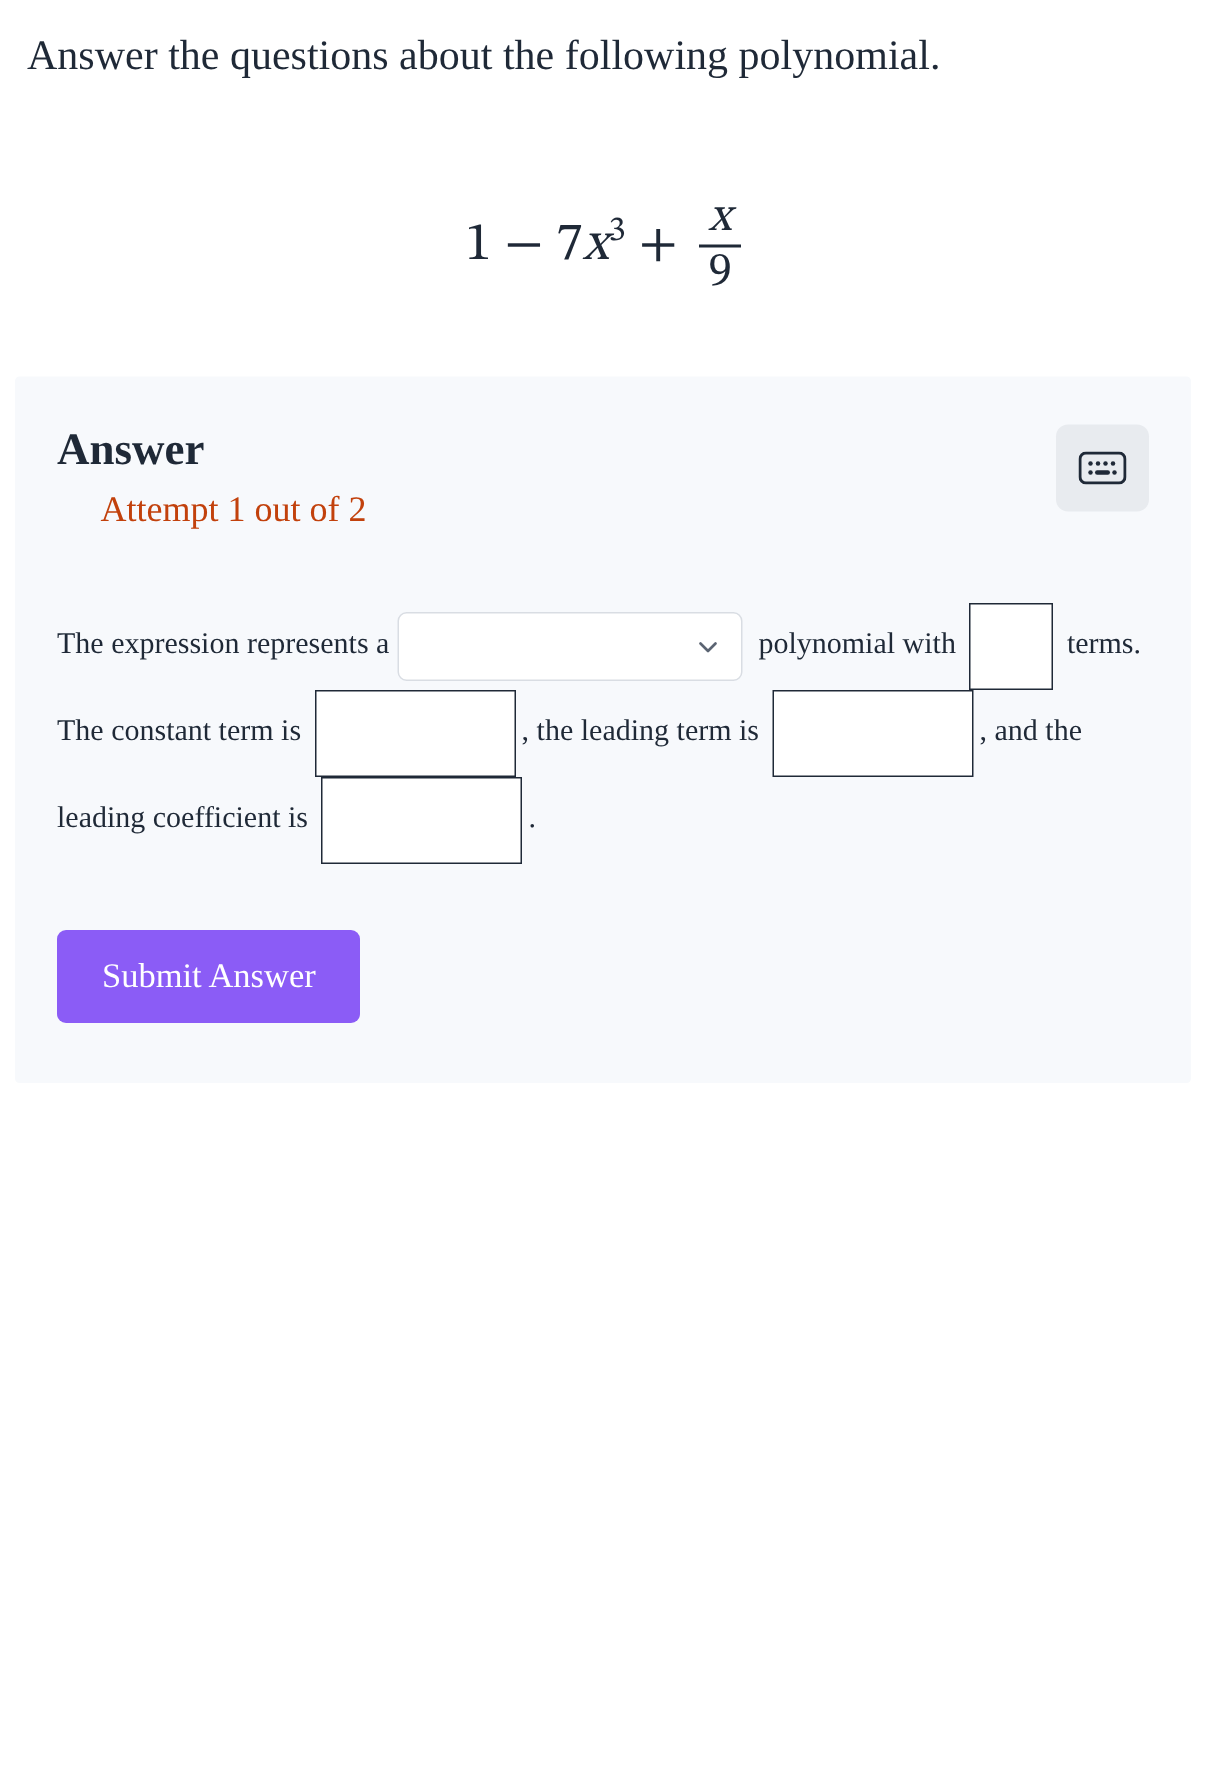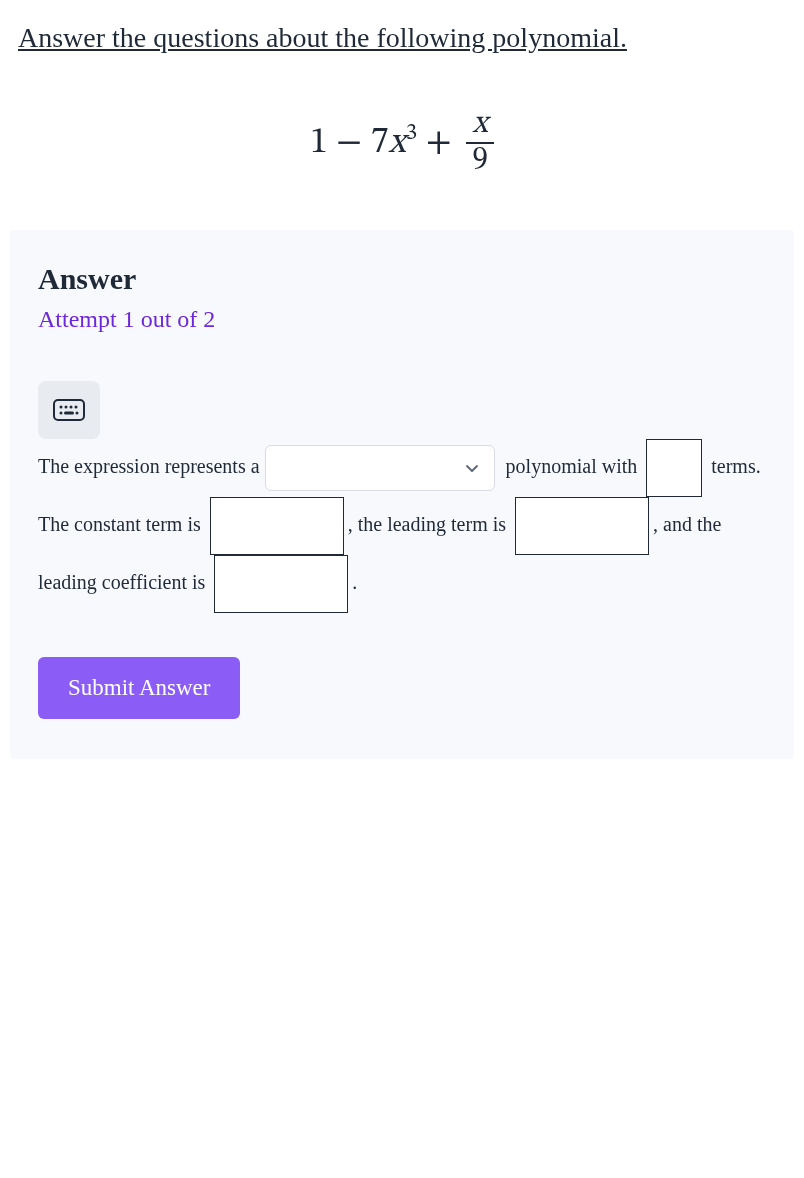--- a/index.html
+++ b/index.html
@@ -7,22 +7,21 @@
     margin: 0;
     font-family: Georgia, 'Times New Roman', serif;
     font-size: 28px;
     color: #1f2937;
     background: #fff;
     width: 804px;
     padding: 18px 18px 0 18px;
   }
   .question-text {
     line-height: 1.4;
-    margin-bottom: 50px;
-    text-decoration: underline;
+    margin-bottom: 71px;
   }
   .polynomial {
     text-align: center;
     font-family: 'Cambria Math', 'STIX Two Math', Georgia, serif;
     font-size: 36px;
     margin-bottom: 50px;
     line-height: 1;
     margin-top: 45px;
   }
   .polynomial .var { font-style: italic; }
@@ -40,31 +39,31 @@
   .answer-panel {
     background: #f7f9fc;
     border-radius: 3px;
     padding: 32px 28px 40px 28px;
     margin: 0 -8px;
   }
   .answer-header {
     display: flex;
     justify-content: space-between;
     align-items: flex-start;
-    flex-direction: column;
   }
   .answer-title {
     font-weight: bold;
     font-size: 30px;
     margin-bottom: 10px;
   }
   .attempt {
-    color: #6d28d9;
+    color: #c2410c;
     font-size: 24px;
     margin-bottom: 48px;
+    margin-left: 29px;
   }
   .keypad-btn {
     width: 62px;
     height: 58px;
     background: #e8ebef;
     border-radius: 8px;
     display: flex;
     align-items: center;
     justify-content: center;
     cursor: pointer;

